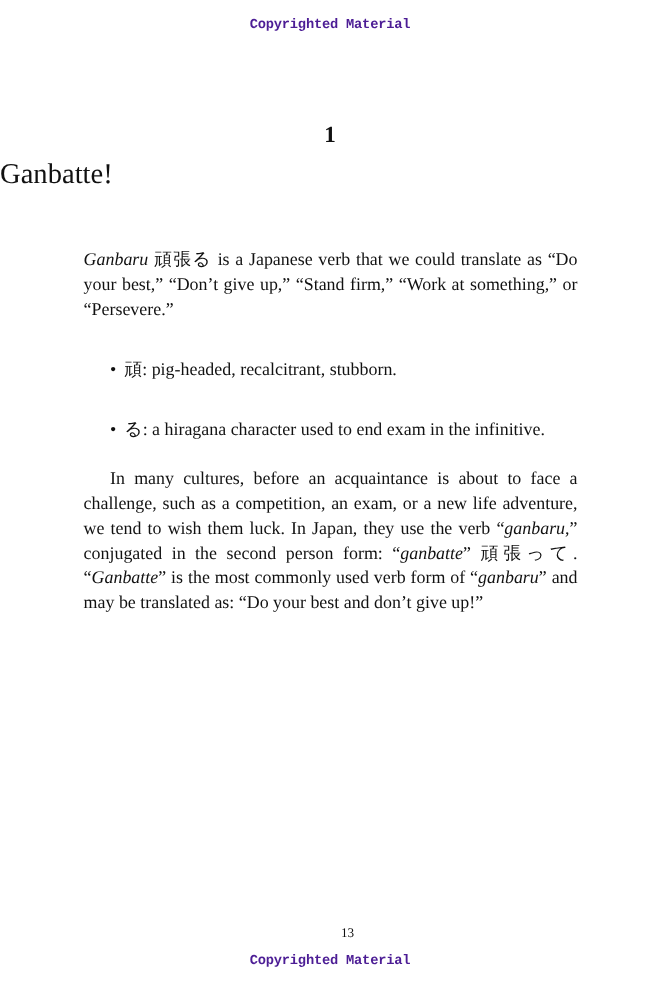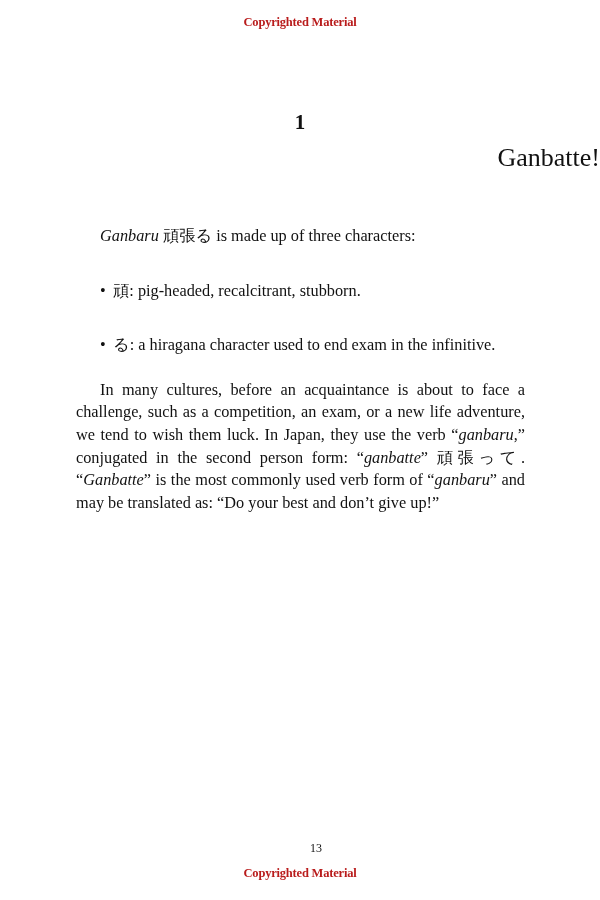--- a/index.html
+++ b/index.html
@@ -1,25 +1,25 @@
 <!DOCTYPE html>
 <html><head>
 <meta charset="utf-8">
 <style>
   html, body { margin: 0; padding: 0; background: #ffffff; }
   body { width: 600px; height: 900px; position: relative; overflow: hidden;
          font-family: "Liberation Serif", "DejaVu Serif", serif; color: #111; }
   .watermark { position: absolute; left: 0; width: 600px; text-align: center;
-               font-family: Liberation Serif, serif;
-               font-size: 12.5px; font-weight: bold; color: #b91c1c; letter-spacing: -0.2px; }
+               font-family: Liberation Mono, monospace;
+               font-size: 12.5px; font-weight: bold; color: #4c1d95; letter-spacing: -0.2px; }
   .wm-top { top: 15px; }
   .wm-bottom { top: 866px; }
   .chapter-num { position: absolute; top: 110px; left: 0; width: 600px; text-align: center;
                  font-size: 21px; font-weight: bold; }
-  .chapter-title { position: absolute; top: 143px; left: 0; width: 600px; text-align: right;
+  .chapter-title { position: absolute; top: 143px; left: 0; width: 600px; text-align: left;
                    font-size: 26px; }
   .body { position: absolute; left: 76px; width: 449px; top: 225px;
           font-size: 16.3px; line-height: 22.6px; text-align: justify; }
   .body p { margin: 0; }
   .indent { text-indent: 24px; }
   .bullets { list-style: none; margin: 22px 0 22px 0; padding: 0 0 0 24px; }
   .bullets li { position: relative; padding-left: 13px; margin-top: 32px; }
   .bullets li::before { content: "•"; position: absolute; left: 0; top: 0; }
   i { font-style: italic; }
   .page-num { position: absolute; top: 841px; left: 16px; width: 600px; text-align: center;
@@ -27,21 +27,21 @@
 </style>
 </head>
 <body>
 
 <div class="watermark wm-top">Copyrighted Material</div>
 
 <div class="chapter-num">1</div>
 <div class="chapter-title">Ganbatte!</div>
 
 <div class="body">
-  <p class="indent"><i>Ganbaru</i><span> 頑張る</span><span> is made up of three characters:</span></p>
+  <p><i>Ganbaru</i><span> 頑張る</span><span> is a Japanese verb that we could translate as “Do your best,” “Don’t give up,” “Stand firm,” “Work at something,” or “Persevere.”</span></p>
 
   <ul class="bullets">
     <li><span>頑</span><span>: pig-headed, recalcitrant, stubborn.</span></li>
     <li><span>る</span><span>: a hiragana character used to end exam in the infinitive.</span></li>
   </ul>
 
   <p class="indent"><span>In many cultures, before an acquaintance is about to face a challenge, such as a competition, an exam, or a new life adventure, we tend to wish them luck. In Japan, they use the verb “</span><i>ganbaru</i><span>,” conjugated in the second person form: “</span><i>ganbatte</i><span>” 頑張って. “</span><i>Ganbatte</i><span>” is the most commonly used verb form of “</span><i>ganbaru</i><span>” and may be translated as: “Do your best and don’t give up!”</span></p>
 </div>
 
 <div class="page-num">13</div>

